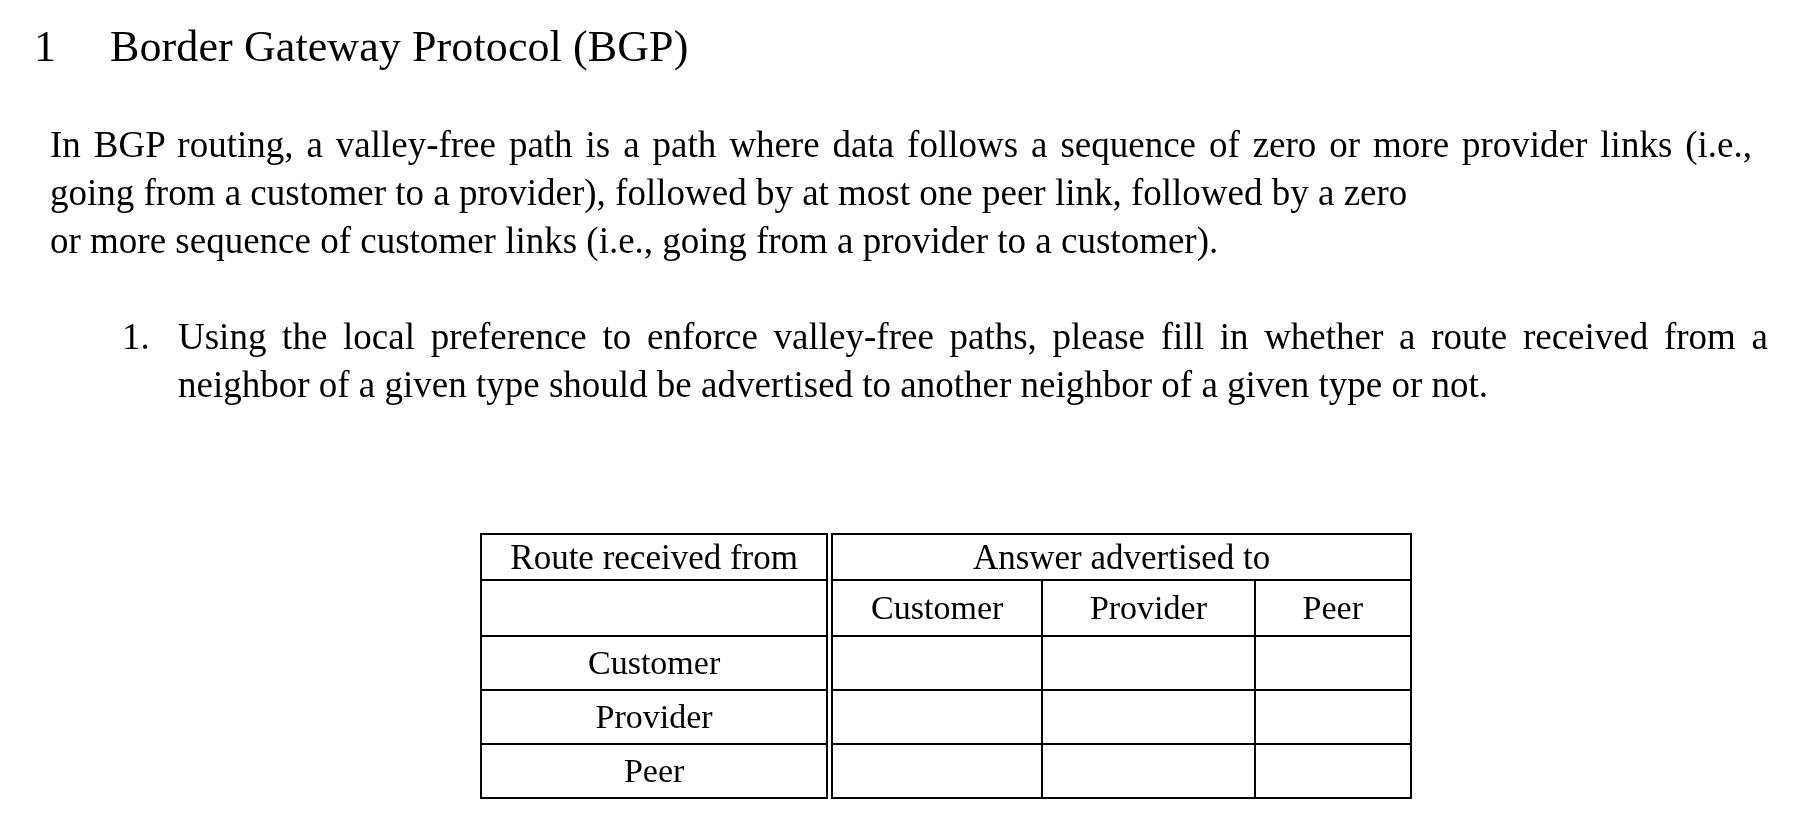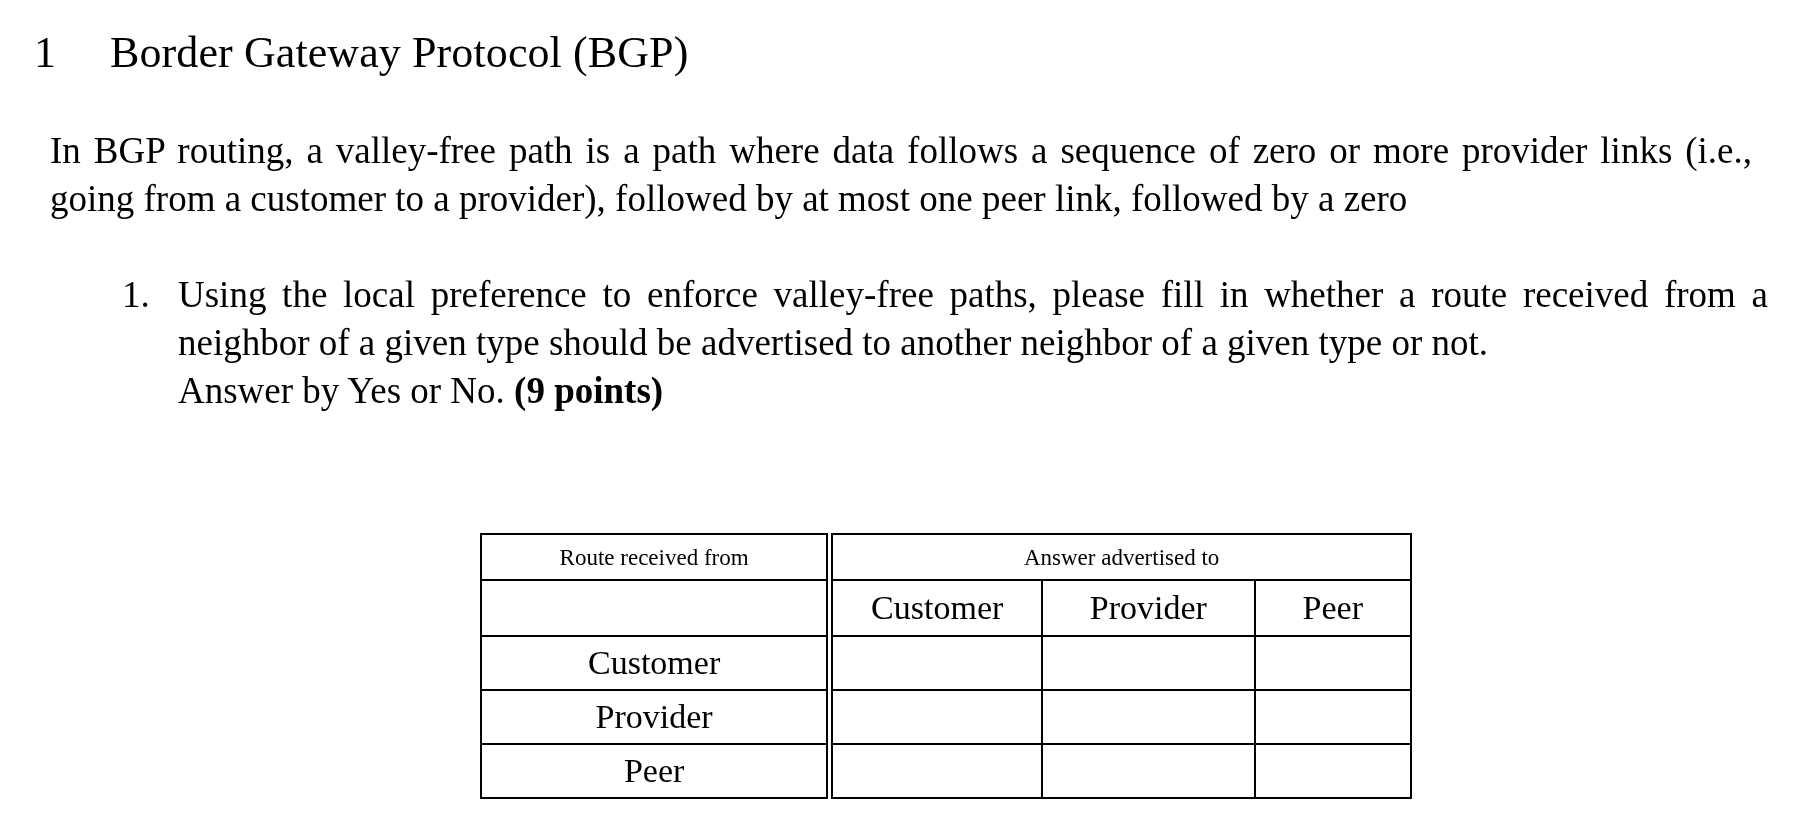--- a/index.html
+++ b/index.html
@@ -34,21 +34,20 @@
     font-weight: 400;
     line-height: 1.12;
     letter-spacing: 0.1px;
   }
   .section-number {
     min-width: 76px;
     display: inline-block;
   }
   .section-title {
     display: inline-block;
-    margin-top: 6px;
   }
 
   
   .intro-paragraph {
     margin: 16px;
     padding-top: 34px;
     font-size: 37px;
     line-height: 48px;
     text-align: justify;
     text-justify: inter-word;
@@ -131,21 +130,21 @@
   .col-peer   { width: 156px; }
 
   
   .dbl-left {
     border-left: 7px double #000000 !important;
   }
 
   th.hdr-main {
     font-weight: 700;
     height: 44px;
-    font-size: 23px;
+    font-size: 35px;
   }
   th.sub-hdr {
     font-weight: 400;
     height: 54px;
     font-size: 34px;
   }
   td.row-label {
     height: 50px;
     font-size: 34px;
   }
@@ -160,29 +159,29 @@
 <div class="page">
 
   <h1 class="section-heading">
     <span class="section-number">1</span>
     <span class="section-title">Border Gateway Protocol (BGP)</span>
   </h1>
 
   <p class="intro-paragraph">
     <span>In BGP routing, a valley-free path is a path where data follows a sequence of zero or more provider</span>
     <span>links (i.e., going from a customer to a provider), followed by at most one peer link, followed by a zero</span>
+    <span class="lastline">or more sequence of customer links (i.e., going from a provider to a customer).</span>
   </p>
 
   <ol class="question-list">
     <li class="question-item">
       <span class="question-marker">1.</span>
       <span class="question-text">
         <span>Using the local preference to enforce valley-free paths, please fill in whether a route received</span>
         <span>from a neighbor of a given type should be advertised to another neighbor of a given type or not.</span>
-        <span class="line-break"><span>Answer by Yes or No.</span>&nbsp;<span class="points-bold">(9 points)</span></span>
       </span>
     </li>
   </ol>
 
   <div class="table-wrap">
     <table class="bgp-table">
       <colgroup>
         <col class="col-recv">
         <col class="col-cust">
         <col class="col-prov">

